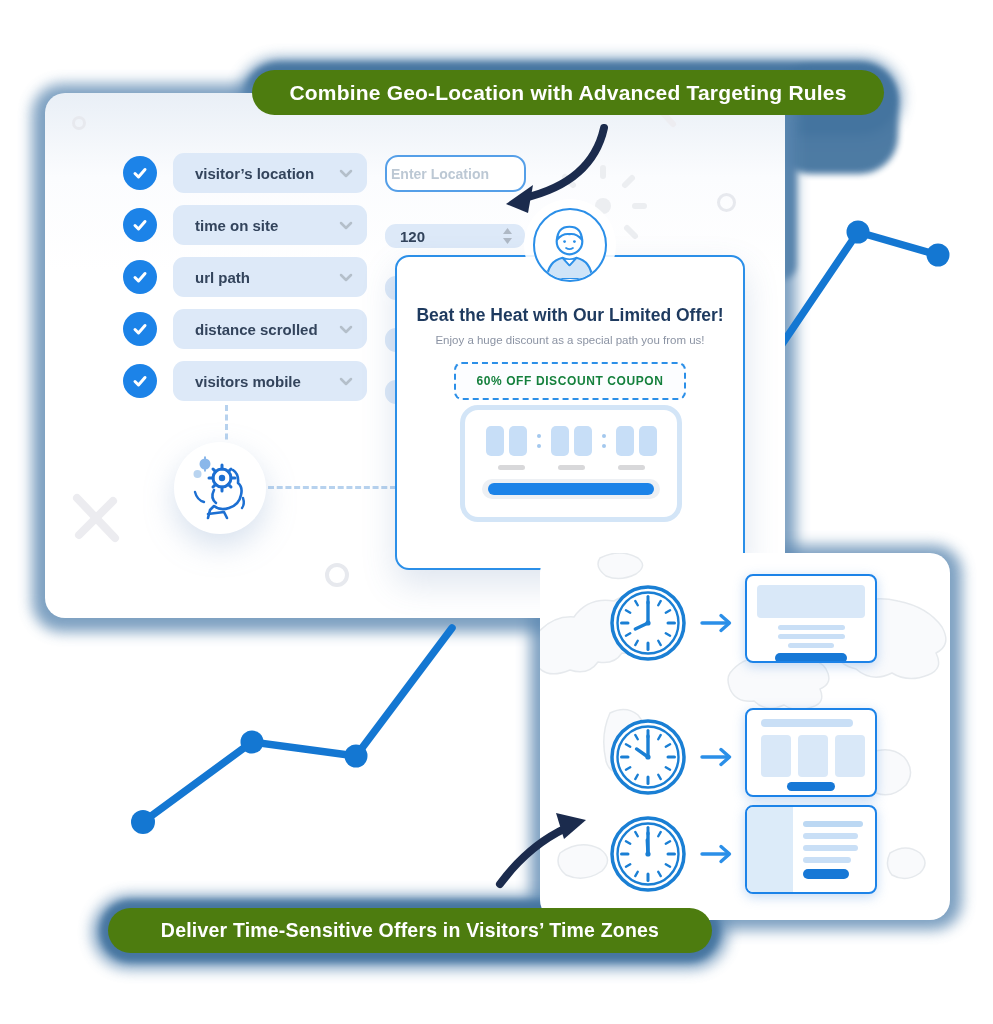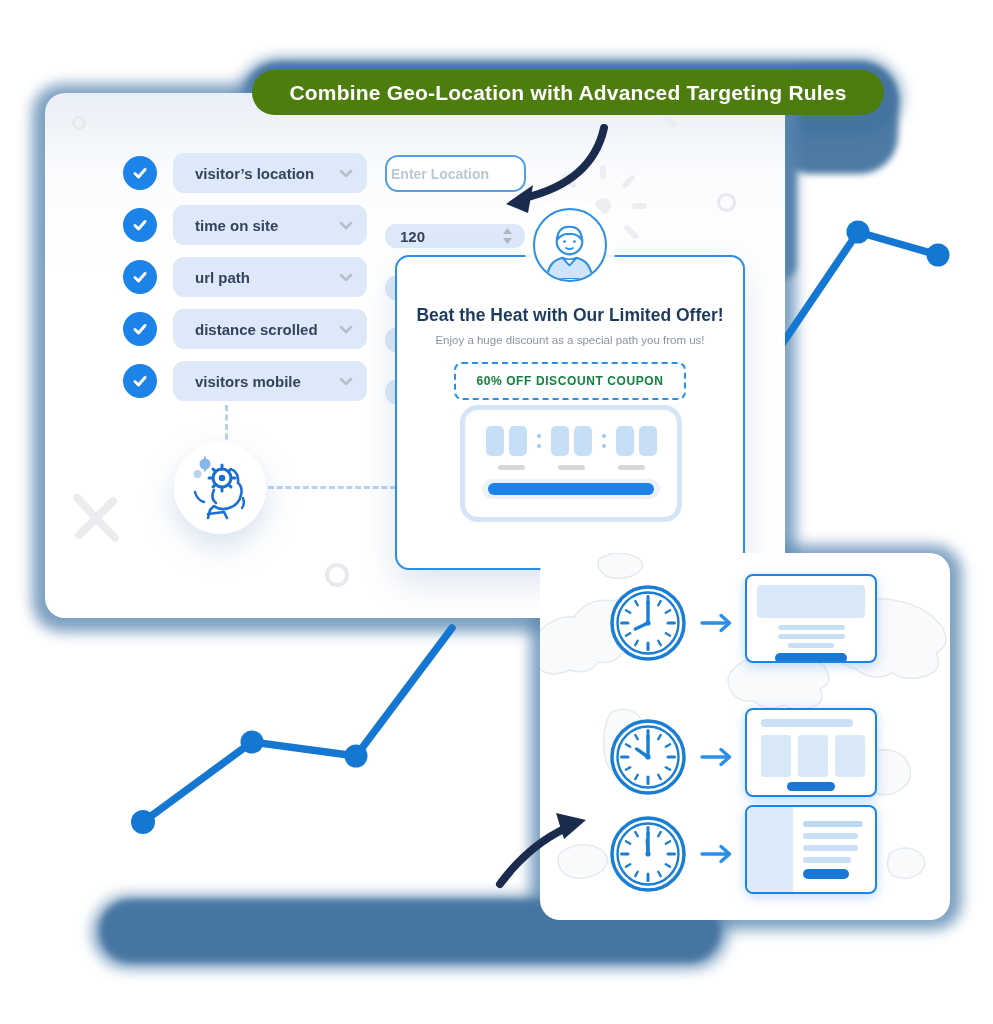--- a/index.html
+++ b/index.html
@@ -409,20 +409,21 @@
         <div class="ln" style="position:absolute;left:56px;top:14px;width:60px;height:6px;background:#bcd8f3;"></div>
         <div class="ln" style="position:absolute;left:56px;top:26px;width:55px;height:6px;"></div>
         <div class="ln" style="position:absolute;left:56px;top:38px;width:55px;height:6px;"></div>
         <div class="ln" style="position:absolute;left:56px;top:50px;width:48px;height:6px;"></div>
         <div class="btn-pill" style="position:absolute;left:56px;top:62px;width:46px;height:10px;"></div>
       </div>
     </div>
   </div>
 
   <div class="banner banner-top">Combine Geo-Location with Advanced Targeting Rules</div>
+  <div class="banner banner-bottom">Deliver Time-Sensitive Offers in Visitors’ Time Zones</div>
 
   <svg width="993" height="1024" viewBox="0 0 993 1024" style="position:absolute;left:0;top:0;z-index:60;pointer-events:none;">
     <path d="M604 128 Q592 182 524 198" fill="none" stroke="#1b2b4d" stroke-width="8" stroke-linecap="round"></path>
     <polygon points="506,204 533,185 528,213" fill="#1b2b4d"></polygon>
     <path d="M500 884 Q528 846 566 828" fill="none" stroke="#1b2b4d" stroke-width="8" stroke-linecap="round"></path>
     <polygon points="586,820 556,813 564,839" fill="#1b2b4d"></polygon>
   </svg>
 
 </div>
 

